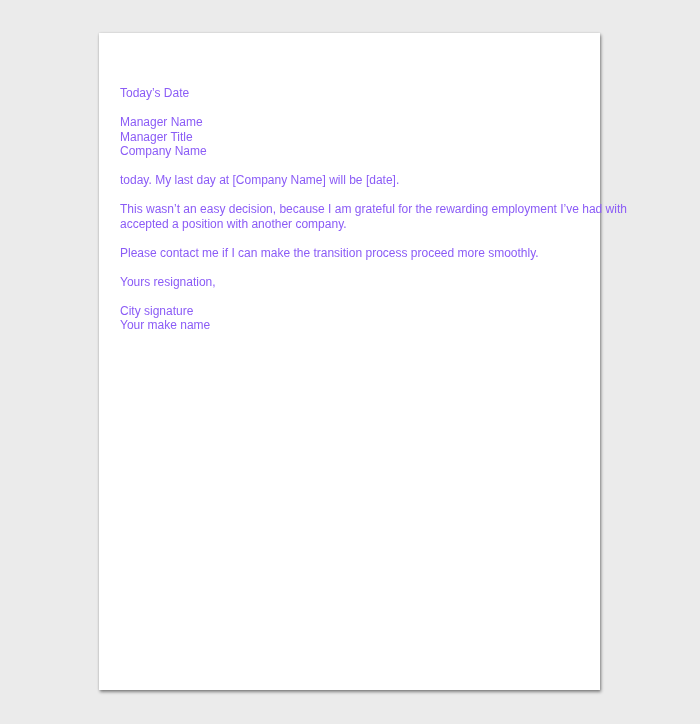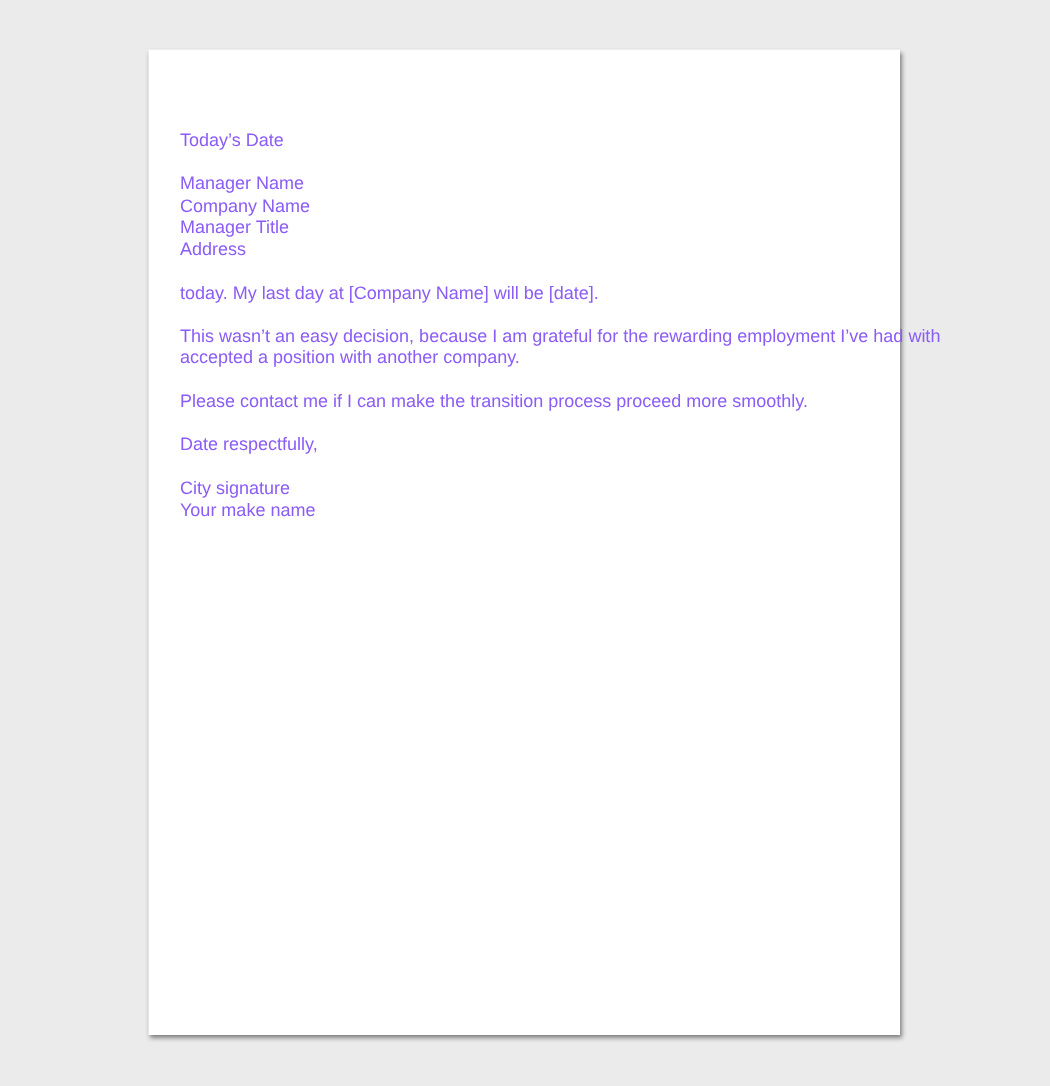--- a/index.html
+++ b/index.html
@@ -23,41 +23,40 @@
 <body>
 
 <div class="page">
   <div class="content">
     <div class="block">
       <span class="line">Today’s Date</span>
     </div>
 
     <div class="block">
       <span class="line">Manager Name</span>
+      <span class="line">Manager Title</span>
       <span class="line">Company Name</span>
-      <span class="line">Manager Title</span>
-      <span class="line">Address</span>
     </div>
 
 
     <div class="block">
       <span class="line">today. My last day at [Company Name] will be [date].</span>
     </div>
 
     <div class="block">
       <span class="line">This wasn’t an easy decision, because I am grateful for the rewarding employment I’ve had with</span>
       <span class="line">accepted a position with another company.</span>
     </div>
 
     <div class="block">
       <span class="line">Please contact me if I can make the transition process proceed more smoothly.</span>
     </div>
 
     <div class="block">
-      <span class="line">Date respectfully,</span>
+      <span class="line">Yours resignation,</span>
     </div>
 
     <div class="block">
       <span class="line">City signature</span>
       <span class="line">Your make name</span>
     </div>
   </div>
 </div>
 
 </body></html>

